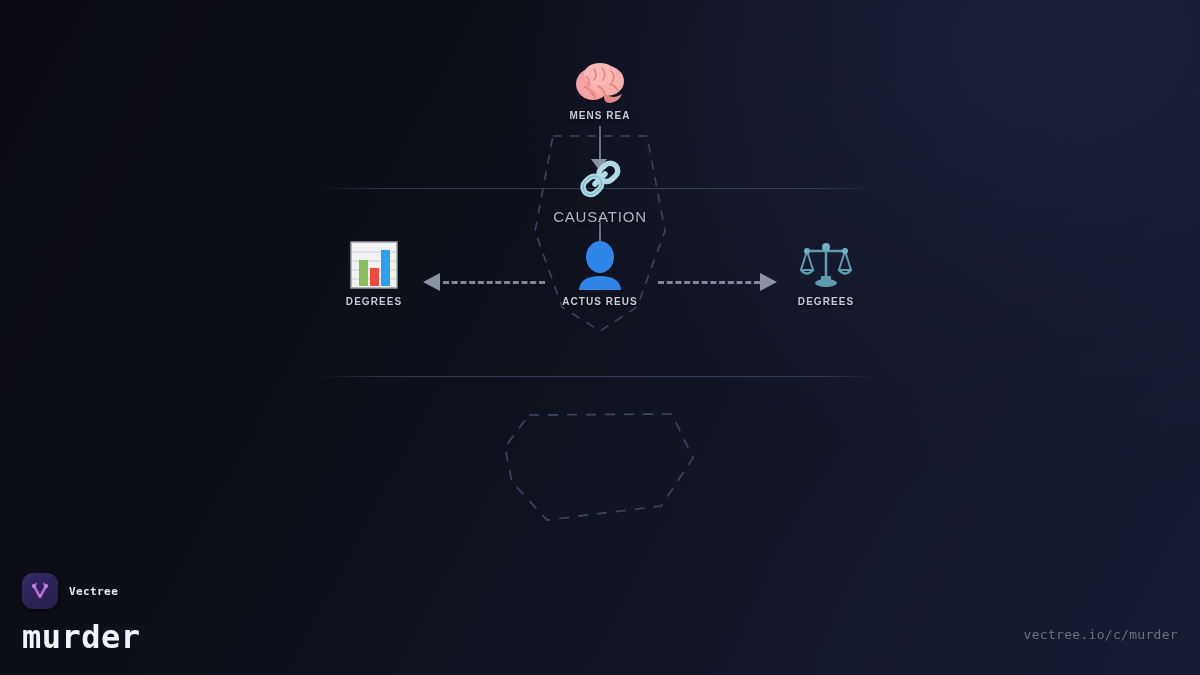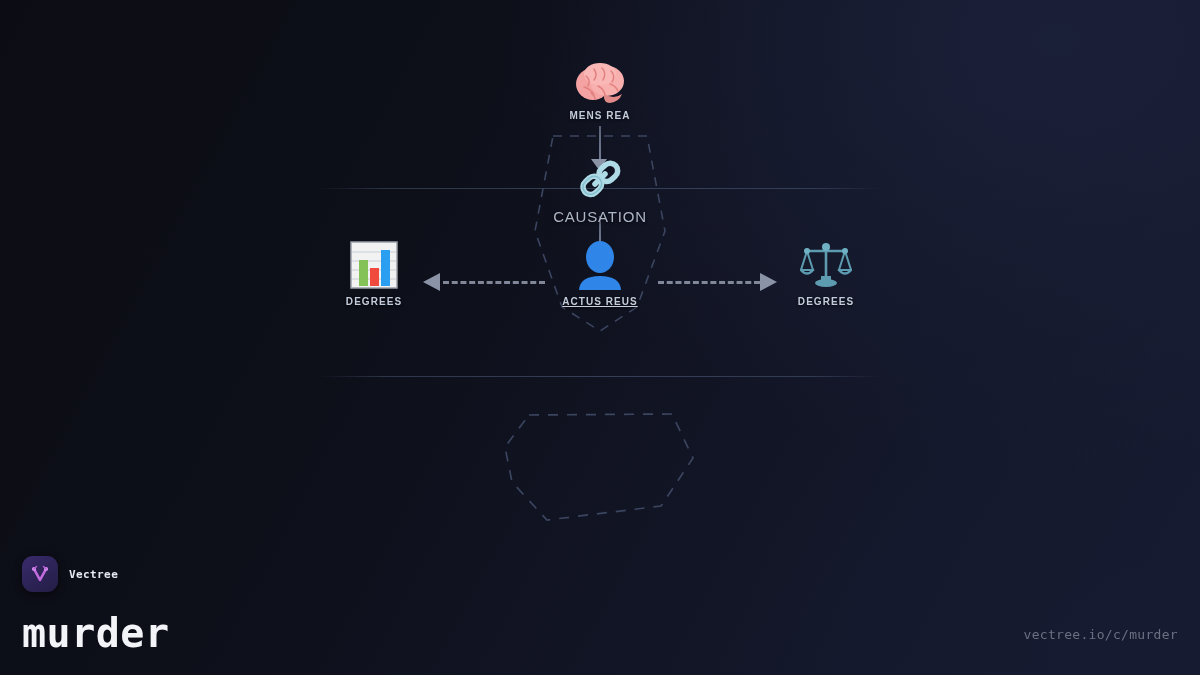--- a/index.html
+++ b/index.html
@@ -62,40 +62,40 @@
   .node { position:absolute; text-align:center; width:200px; }
   .node .glyph { height:56px; display:flex; align-items:flex-end; justify-content:center; }
   .node .label {
     margin-top:6px; font-size:10px; font-weight:bold; letter-spacing:1.05px;
     color:#c3ccdb; text-shadow:0 1px 3px rgba(0,0,0,0.8);
   }
   .node.small .label { font-size:15px; font-weight:normal; letter-spacing:0.8px; color:#aeb7c7; }
 
   #node-mens-rea  { left:500px; top:48px; }
   #node-causation { left:500px; top:146px; }
-  #node-actus     { left:500px; top:234px;text-decoration:underline; }
+  #node-actus     { left:500px; top:234px; }
   #node-degrees   { left:274px; top:234px; }
   #node-defenses  { left:726px; top:234px; }
 
   
   .brand { position:absolute; left:22px; bottom:22px; }
   .brand-row { display:flex; align-items:center; gap:11px; }
   .brand-logo {
     width:36px; height:36px; border-radius:11px; flex:none;
     background:linear-gradient(145deg, #3a2a6b 0%, #2c2356 55%, #241d45 100%);
     display:flex; align-items:center; justify-content:center;
     box-shadow:0 2px 7px rgba(0,0,0,0.55);
   }
   .brand-name {
     font-family:"DejaVu Sans Mono", monospace; font-size:11px; font-weight:bold;
     color:#e7eaf2; letter-spacing:0.4px;
   }
   .brand-title {
-    font-family:"DejaVu Sans Mono", monospace; font-size:40px; font-weight:bold;
-    color:#f2f4f8; letter-spacing:0.5px; margin-top:21px; line-height:1;
+    font-family:"DejaVu Sans Mono", monospace; font-size:32px; font-weight:bold;
+    color:#f2f4f8; letter-spacing:0.5px; margin-top:12px; line-height:1;
   }
   .brand-url {
     position:absolute; right:22px; bottom:33px;
     font-family:"DejaVu Sans Mono", monospace; font-size:13px; color:#6a7183;
     letter-spacing:0.3px;
     margin-left:24px;
   }
 </style>
 </head>
 <body>

